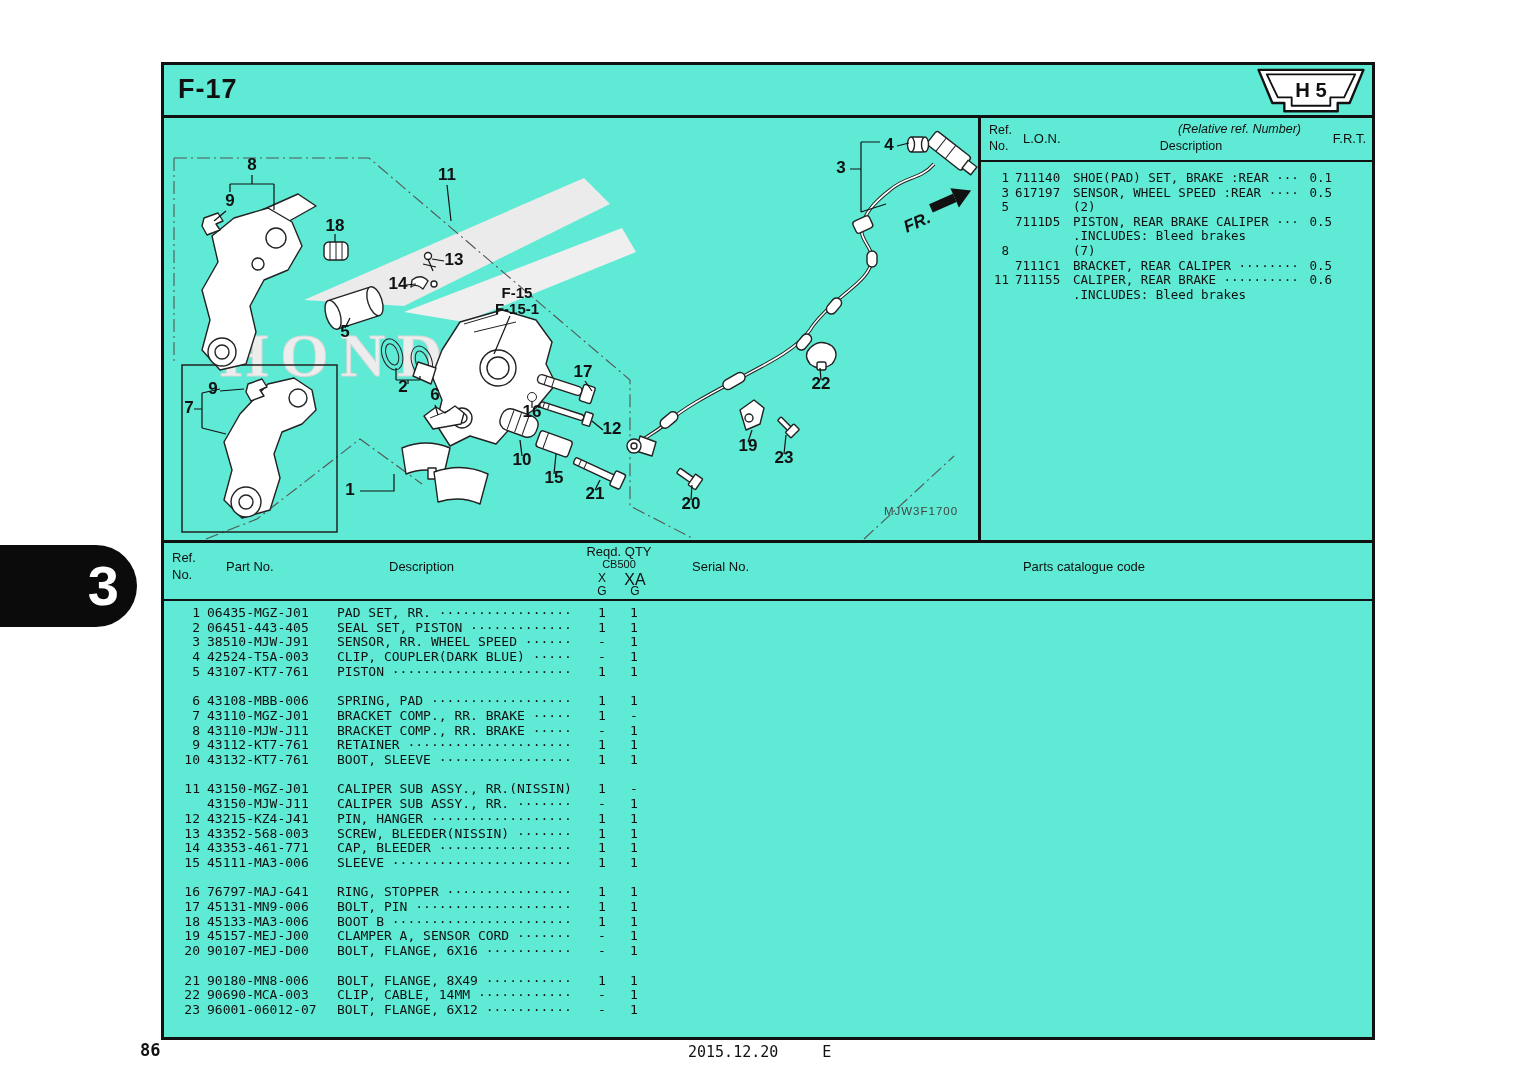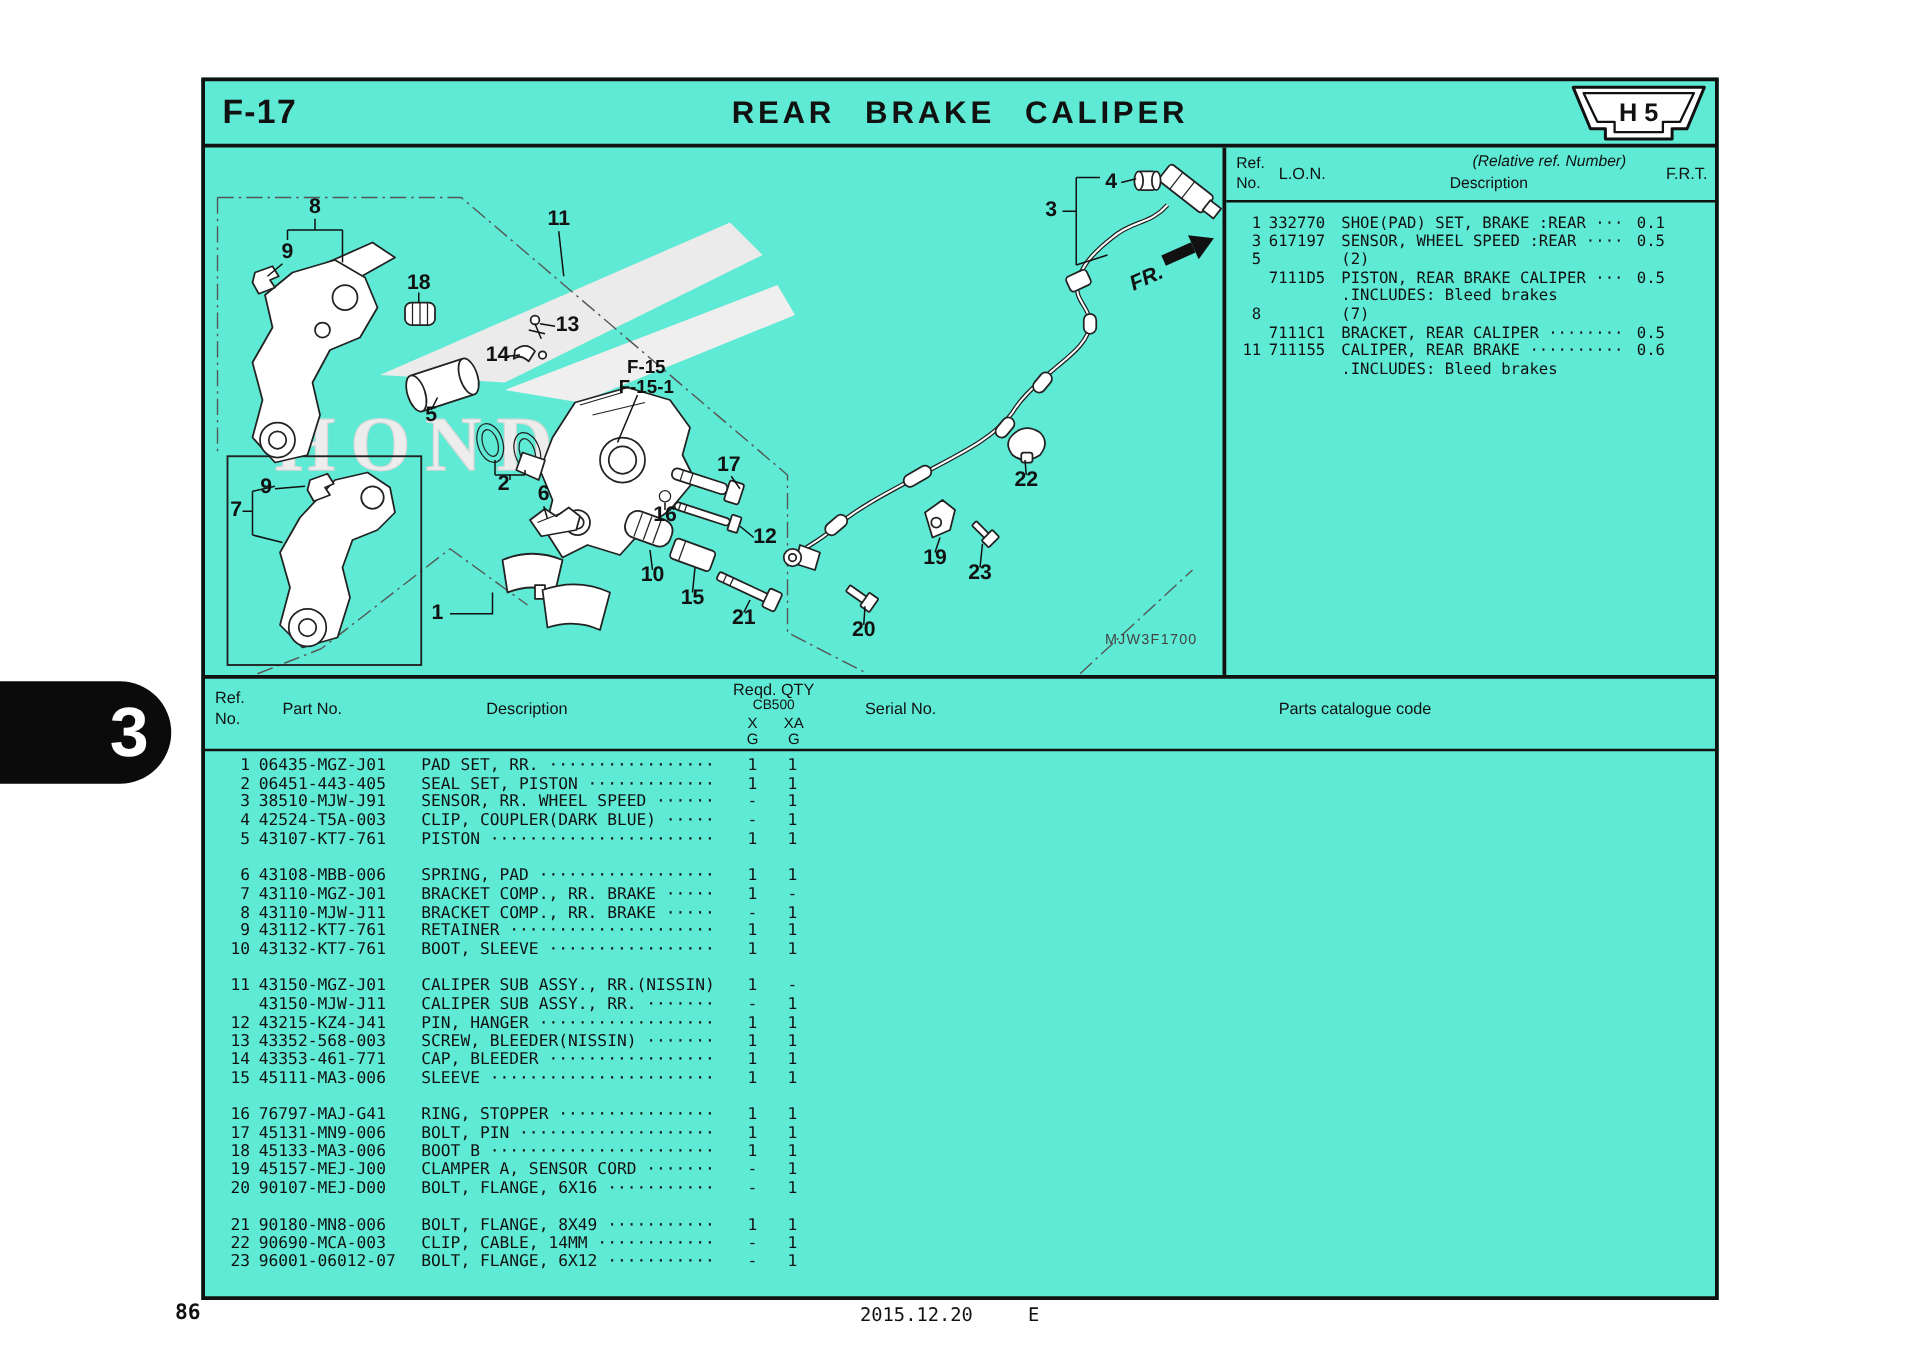--- a/index.html
+++ b/index.html
@@ -33,21 +33,21 @@
   
   .parts-section{position:absolute;left:0;top:478px;width:100%;bottom:0;}
   .parts-head{position:relative;height:56px;border-bottom:2px solid #111;font-size:13px;}
   .ph-ref1{position:absolute;left:8px;top:7px;}
   .ph-ref2{position:absolute;left:8px;top:24px;}
   .ph-part{position:absolute;left:62px;top:16px;}
   .ph-desc{position:absolute;left:225px;top:16px;}
   .ph-qty{position:absolute;left:455px;top:1px;transform:translateX(-50%);white-space:nowrap;}
   .ph-model{position:absolute;left:455px;top:15px;transform:translateX(-50%);font-size:11px;}
   .ph-x{position:absolute;left:438px;top:28px;transform:translateX(-50%);font-size:12px;}
-  .ph-xa{position:absolute;left:471px;top:28px;transform:translateX(-50%);font-size:12px;}
+  .ph-xa{position:absolute;left:471px;top:28px;transform:translateX(-50%);font-size:16px;}
   .ph-g1{position:absolute;left:438px;top:41px;transform:translateX(-50%);font-size:12px;}
   .ph-g2{position:absolute;left:471px;top:41px;transform:translateX(-50%);font-size:12px;}
   .ph-serial{position:absolute;left:528px;top:16px;}
   .ph-code{position:absolute;left:920px;top:16px;transform:translateX(-50%);}
   .parts-rows{padding-top:5px;font-family:"DejaVu Sans Mono",monospace;font-size:13px;}
   .p-row{display:grid;grid-template-columns:36px 132px 254px 32px 32px auto;line-height:14.7px;white-space:pre;}
   .p-gap{height:14.7px;}
   .p-ref{text-align:right;}
   .p-part{padding-left:7px;}
   .p-desc{padding-left:5px;}
@@ -69,21 +69,20 @@
   svg .chain{stroke:#555;stroke-width:1.1;fill:none;stroke-dasharray:13 4 2 4;}
 </style>
 </head>
 <body>
 
 <div class="page">
   <div class="frame">
 
     <div class="header-band">
       <div class="hdr-code">F-17</div>
-      <div class="hdr-title">REAR BRAKE CALIPER</div>
       <svg class="h5-svg" width="112" height="46" viewBox="0 0 120 50">
         <polygon points="3,2 117,2 102,38 89,38 89,47 31,47 31,38 18,38" fill="#fff" stroke="#111" stroke-width="2.6" stroke-linejoin="round"></polygon>
         <polygon points="12,7 108,7 96,32 81,32 81,41 39,41 39,32 24,32" fill="none" stroke="#111" stroke-width="2" stroke-linejoin="round"></polygon>
         <text x="60" y="31" text-anchor="middle" font-family="Liberation Sans, sans-serif" font-size="22" font-weight="bold" fill="#111">H 5</text>
       </svg>
     </div>
 
     <div class="content-row">
       <div class="diagram-area">
         <svg width="814" height="422" viewBox="0 0 814 422">
@@ -336,21 +335,21 @@
       <div class="ref-panel">
         <div class="ref-head">
           <span class="rh-ref1">Ref.</span>
           <span class="rh-ref2">No.</span>
           <span class="rh-lon">L.O.N.</span>
           <span class="rh-rel">(Relative ref. Number)</span>
           <span class="rh-desc">Description</span>
           <span class="rh-frt">F.R.T.</span>
         </div>
         <div class="ref-rows" id="refRows">
-            <div class="r-row"><span class="r-ref">1</span><span class="r-lon">332770</span><span class="r-desc">SHOE(PAD) SET, BRAKE :REAR ···</span><span class="r-frt">0.1</span></div>
+            <div class="r-row"><span class="r-ref">1</span><span class="r-lon">711140</span><span class="r-desc">SHOE(PAD) SET, BRAKE :REAR ···</span><span class="r-frt">0.1</span></div>
             <div class="r-row"><span class="r-ref">3</span><span class="r-lon">617197</span><span class="r-desc">SENSOR, WHEEL SPEED :REAR ····</span><span class="r-frt">0.5</span></div>
             <div class="r-row"><span class="r-ref">5</span><span class="r-lon"></span><span class="r-desc">(2)</span><span class="r-frt"></span></div>
             <div class="r-row"><span class="r-ref"></span><span class="r-lon">7111D5</span><span class="r-desc">PISTON, REAR BRAKE CALIPER ···</span><span class="r-frt">0.5</span></div>
             <div class="r-row"><span class="r-ref"></span><span class="r-lon"></span><span class="r-desc">.INCLUDES: Bleed brakes</span><span class="r-frt"></span></div>
             <div class="r-row"><span class="r-ref">8</span><span class="r-lon"></span><span class="r-desc">(7)</span><span class="r-frt"></span></div>
             <div class="r-row"><span class="r-ref"></span><span class="r-lon">7111C1</span><span class="r-desc">BRACKET, REAR CALIPER ········</span><span class="r-frt">0.5</span></div>
             <div class="r-row"><span class="r-ref">11</span><span class="r-lon">711155</span><span class="r-desc">CALIPER, REAR BRAKE ··········</span><span class="r-frt">0.6</span></div>
             <div class="r-row"><span class="r-ref"></span><span class="r-lon"></span><span class="r-desc">.INCLUDES: Bleed brakes</span><span class="r-frt"></span></div>
           </div>
       </div>

